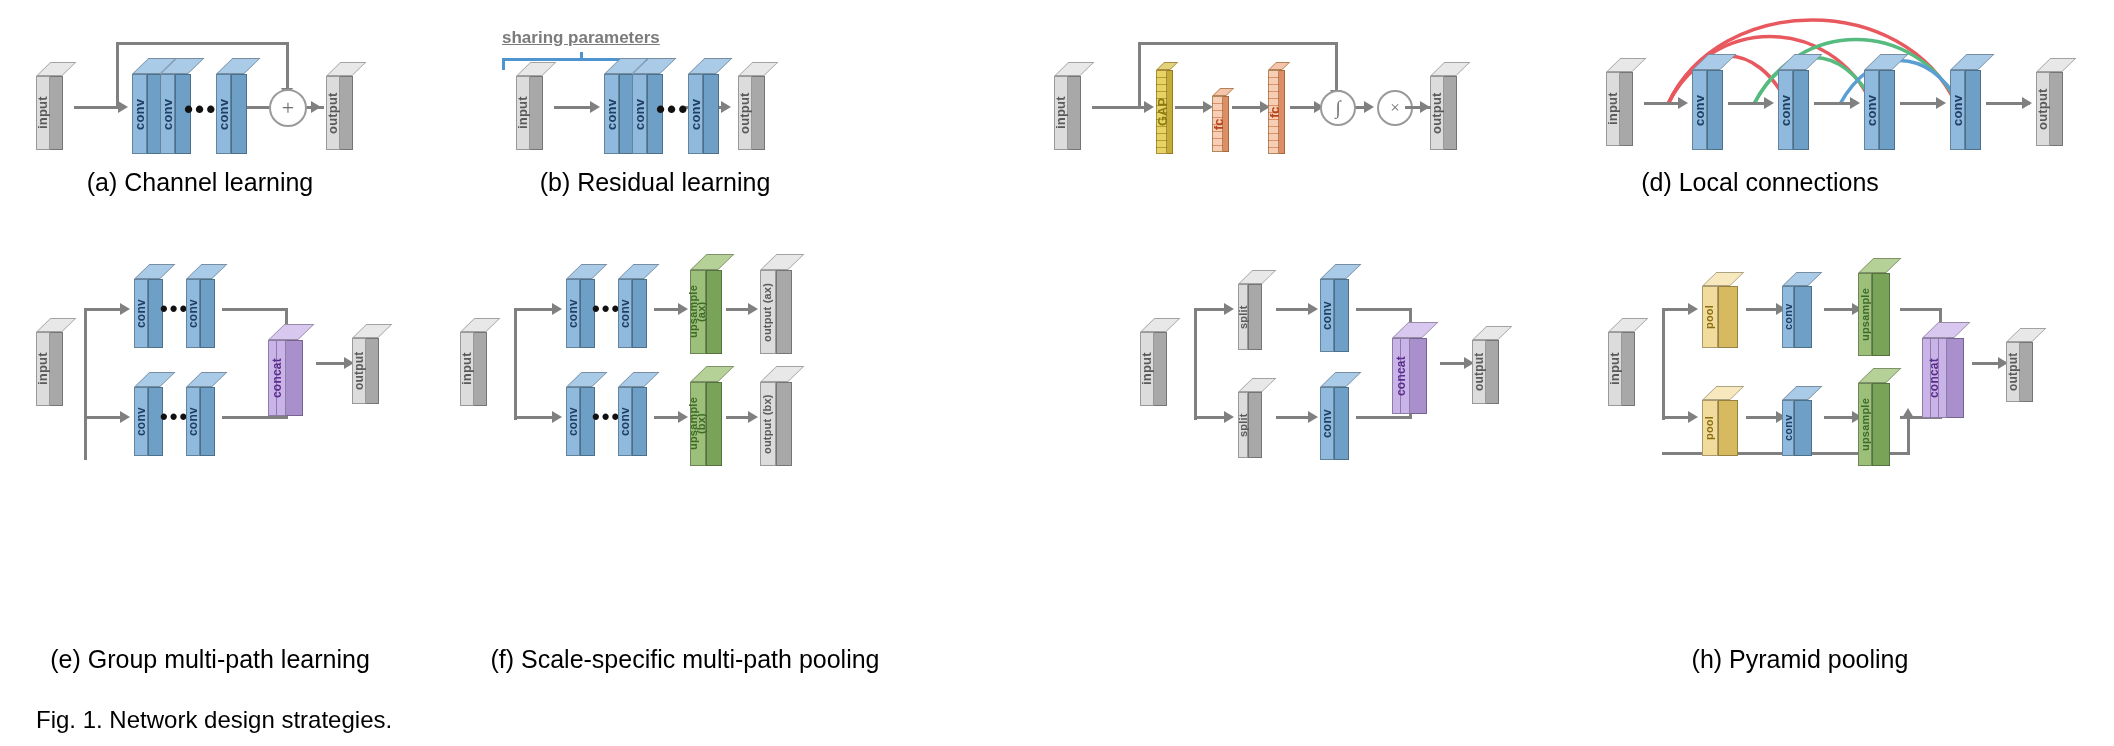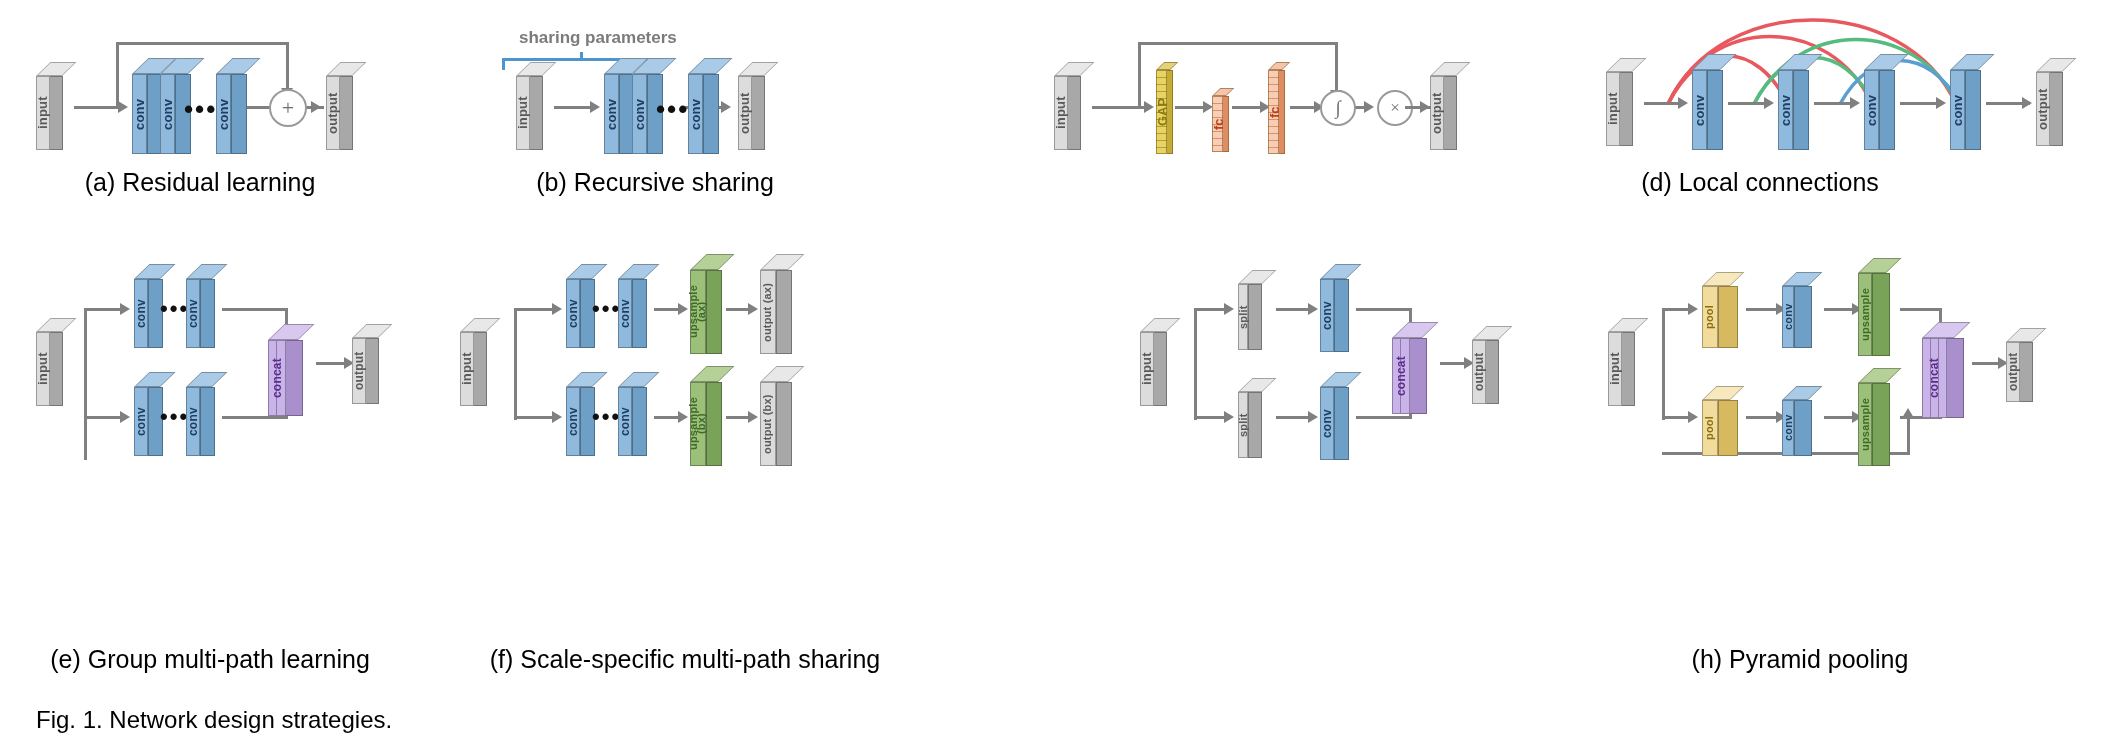--- a/index.html
+++ b/index.html
@@ -95,24 +95,24 @@
 
     <div class="opnode" style="left:269px;top:89px;width:34px;height:34px;font-size:22px;">+</div>
 
     <div class="slab" style="left:326px;top:62px;width:40px;height:88px;">
       <div class="top" style="left:0;top:0;width:26px;height:14px;background:#e8e8e8;transform:skewX(-46deg);transform-origin:bottom left;"></div>
       <div class="side" style="left:13px;top:14px;width:14px;height:74px;background:#a8a8a8;"></div>
       <div class="face" style="width:14px;height:74px;top:14px;background:#dcdcdc;"></div>
       <div class="lbl" style="width:14px;height:74px;top:14px;color:#5a5a5a;font-size:13px;">output</div>
     </div>
   </div>
-  <div class="caption" style="left:30px;top:168px;width:340px;">(a) Residual learning</div>
+  <div class="caption" style="left:30px;top:168px;width:340px;">(a) Channel learning</div>
 
   <div class="panel" style="left:480px;top:0;width:520px;height:210px;">
-    <div class="brklbl" style="left:39px;top:28px;">sharing parameters</div>
+    <div class="brklbl" style="left:22px;top:28px;text-decoration:underline;">sharing parameters</div>
     <div class="bracket" style="left:22px;top:52px;width:160px;height:14px;">
       <div class="bh" style="left:0;top:6px;width:160px;"></div>
       <div class="bv" style="left:0;top:6px;height:12px;"></div>
       <div class="bv" style="left:78px;top:0;height:8px;"></div>
       <div class="bv" style="left:157px;top:6px;height:12px;"></div>
     </div>
 
     <div class="ln" style="left:74px;top:106px;width:42px;height:3px;"></div>
     <div class="arrowR" style="left:110px;top:101px;"></div>
     <div class="ln" style="left:205px;top:106px;width:42px;height:3px;"></div>
@@ -147,21 +147,21 @@
       <div class="lbl" style="width:15px;height:80px;top:16px;color:#1f3f63;font-size:13px;">conv</div>
     </div>
 
     <div class="slab" style="left:258px;top:62px;width:40px;height:88px;">
       <div class="top" style="left:0;top:0;width:26px;height:14px;background:#e8e8e8;transform:skewX(-46deg);transform-origin:bottom left;"></div>
       <div class="side" style="left:13px;top:14px;width:14px;height:74px;background:#a8a8a8;"></div>
       <div class="face" style="width:14px;height:74px;top:14px;background:#dcdcdc;"></div>
       <div class="lbl" style="width:14px;height:74px;top:14px;color:#5a5a5a;font-size:13px;">output</div>
     </div>
   </div>
-  <div class="caption" style="left:490px;top:168px;width:330px;">(b) Recursive sharing</div>
+  <div class="caption" style="left:490px;top:168px;width:330px;">(b) Residual learning</div>
 
   <div class="panel" style="left:1000px;top:0;width:530px;height:210px;">
 
     <div class="ln" style="left:138px;top:42px;width:200px;height:3px;"></div>
     <div class="ln" style="left:138px;top:42px;width:3px;height:66px;"></div>
     <div class="ln" style="left:335px;top:42px;width:3px;height:52px;"></div>
     <div class="arrowD" style="left:330px;top:90px;"></div>
 
     <div class="ln" style="left:92px;top:106px;width:58px;height:3px;"></div>
     <div class="arrowR" style="left:144px;top:101px;"></div>
@@ -422,21 +422,21 @@
       <div class="lbl" style="width:8px;height:84px;top:16px;left:8px;color:#3e6b28;font-size:11px;">(bx)</div>
     </div>
 
     <div class="slab" style="left:360px;top:126px;width:44px;height:100px;">
       <div class="top" style="left:0;top:0;width:28px;height:16px;background:#e8e8e8;transform:skewX(-46deg);transform-origin:bottom left;"></div>
       <div class="side" style="left:16px;top:16px;width:16px;height:84px;background:#a8a8a8;"></div>
       <div class="face" style="width:16px;height:84px;top:16px;background:#dcdcdc;"></div>
       <div class="lbl" style="width:16px;height:84px;top:16px;color:#5a5a5a;font-size:11px;">output (bx)</div>
     </div>
   </div>
-  <div class="caption" style="left:410px;top:645px;width:550px;">(f) Scale-specific multi-path sharing</div>
+  <div class="caption" style="left:410px;top:645px;width:550px;">(f) Scale-specific multi-path pooling</div>
 
   <div class="panel" style="left:1080px;top:240px;width:480px;height:230px;">
     <div class="ln" style="left:114px;top:68px;width:3px;height:112px;"></div>
     <div class="ln" style="left:114px;top:68px;width:36px;height:3px;"></div>
     <div class="ln" style="left:114px;top:176px;width:36px;height:3px;"></div>
     <div class="arrowR" style="left:144px;top:63px;"></div>
     <div class="arrowR" style="left:144px;top:171px;"></div>
     <div class="ln" style="left:196px;top:68px;width:38px;height:3px;"></div>
     <div class="arrowR" style="left:228px;top:63px;"></div>
     <div class="ln" style="left:196px;top:176px;width:38px;height:3px;"></div>

